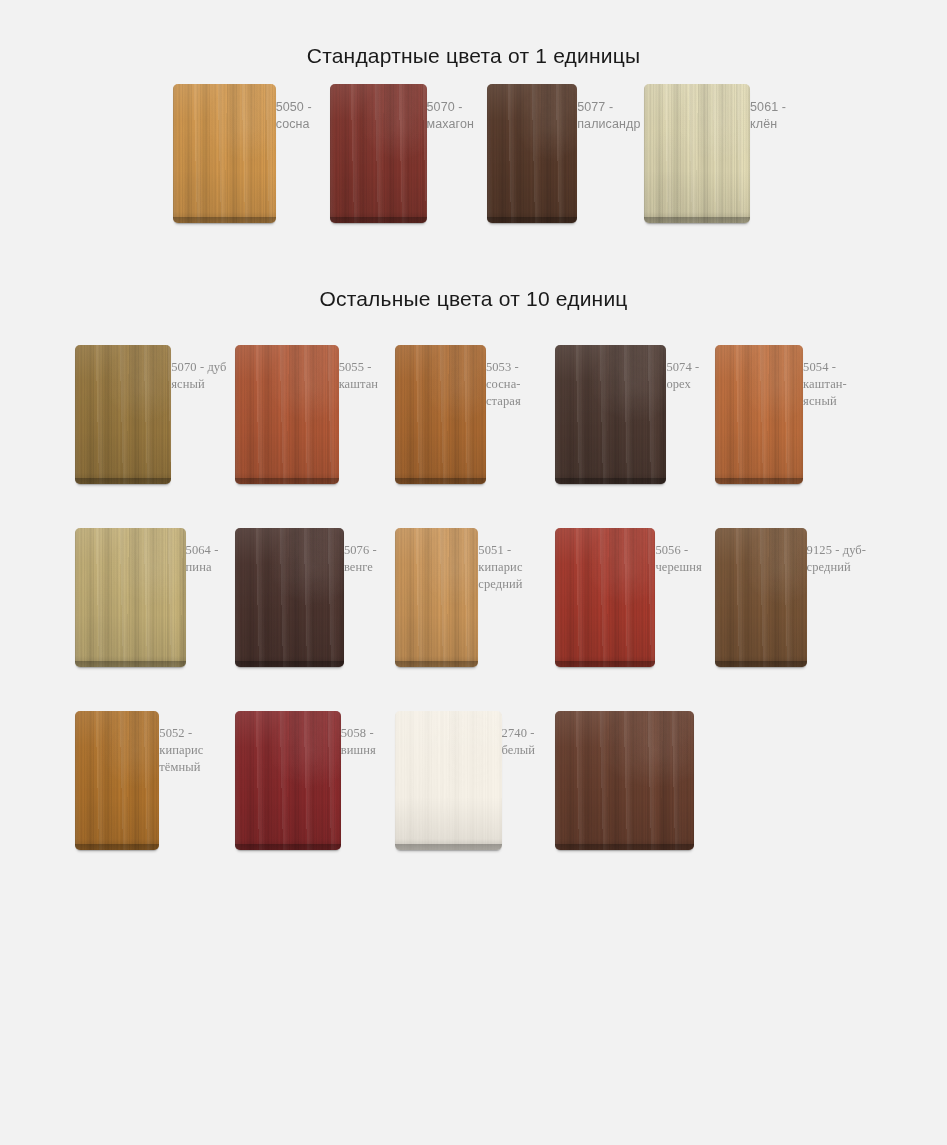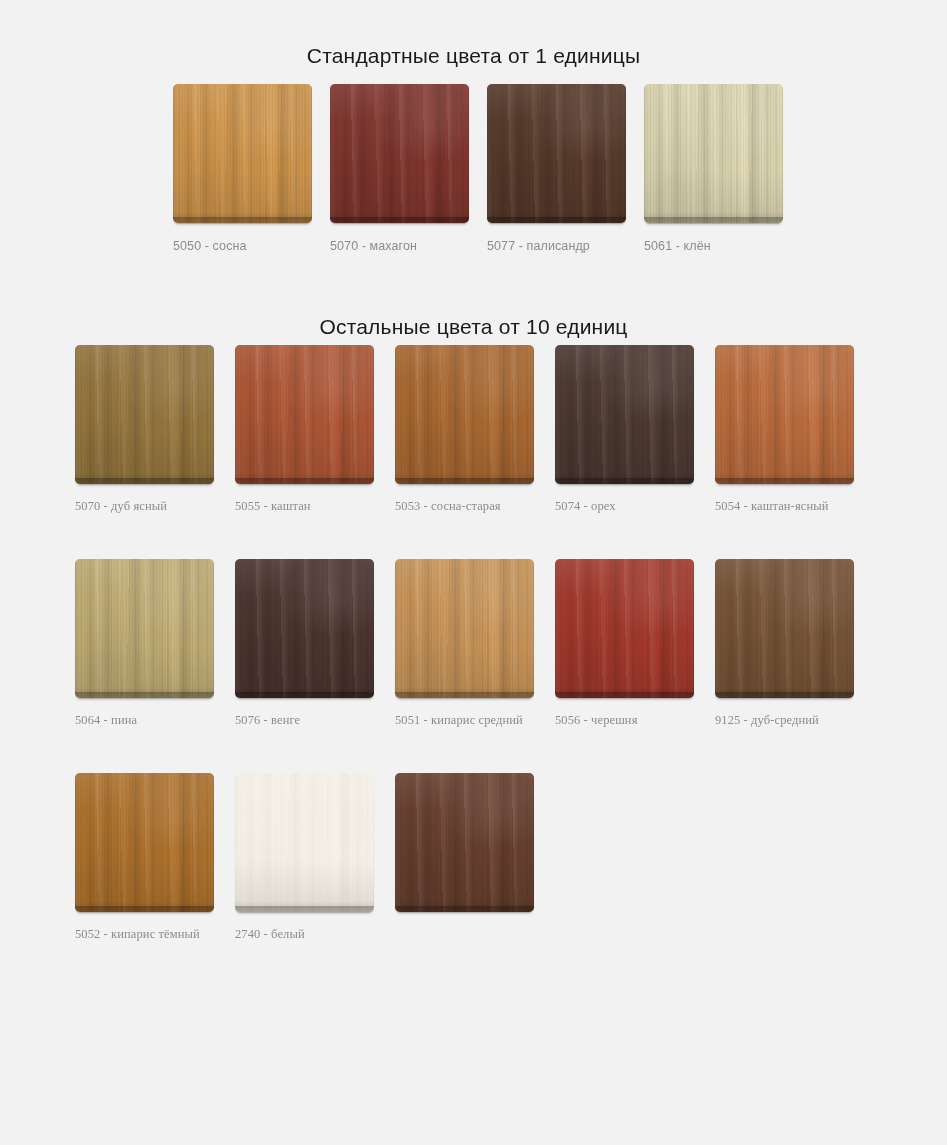--- a/index.html
+++ b/index.html
@@ -23,21 +23,21 @@
     font-weight: 400;
     letter-spacing: 0.2px;
   }
   #title-standard {
     position: absolute;
     left: 0; top: 27px; width: 947px;
     font-size: 21px;
   }
   #title-other {
     position: absolute;
-    left: 0; top: 298px; width: 947px;
+    left: 0; top: 270px; width: 947px;
     font-size: 21px;
   }
 
   
   .grid {
     position: absolute;
     display: flex;
     flex-wrap: wrap;
   }
   #grid-standard {
@@ -48,21 +48,21 @@
   #grid-other {
     left: 75px;
     top: 345px;
     width: 800px;
     font-family: Liberation Serif, serif;
   }
 
   .cell {
     width: 157px;
     display: flex;
-    flex-direction: column;
+    flex-direction: row;
     align-items: flex-start;
   }
   #grid-other .cell { width: 160px; margin-bottom: 44px; }
   #grid-other .cell.row-last { margin-bottom: 0; }
 
   
   .swatch-wrap {
     position: relative;
     width: 139px;
     height: 139px;
@@ -326,20 +326,31 @@
             <div class="grain"></div>
             <div class="grain2"></div>
             <div class="sheen"></div>
             <div class="edge"></div>
           </div>
         </div>
         <div class="caption">5052 - кипарис тёмный</div>
       </div>
       <div class="cell">
         <div class="swatch-wrap">
+          <div class="swatch" style="background: rgb(138, 42, 44);">
+            <div class="grain"></div>
+            <div class="grain2"></div>
+            <div class="sheen"></div>
+            <div class="edge"></div>
+          </div>
+        </div>
+        <div class="caption">5058 - вишня</div>
+      </div>
+      <div class="cell">
+        <div class="swatch-wrap">
           <div class="swatch plain" style="background: rgb(247, 242, 232);">
             <div class="grain"></div>
             <div class="grain2"></div>
             <div class="sheen"></div>
             <div class="edge"></div>
           </div>
         </div>
         <div class="caption">2740 - белый</div>
       </div>
       <div class="cell row-last">

